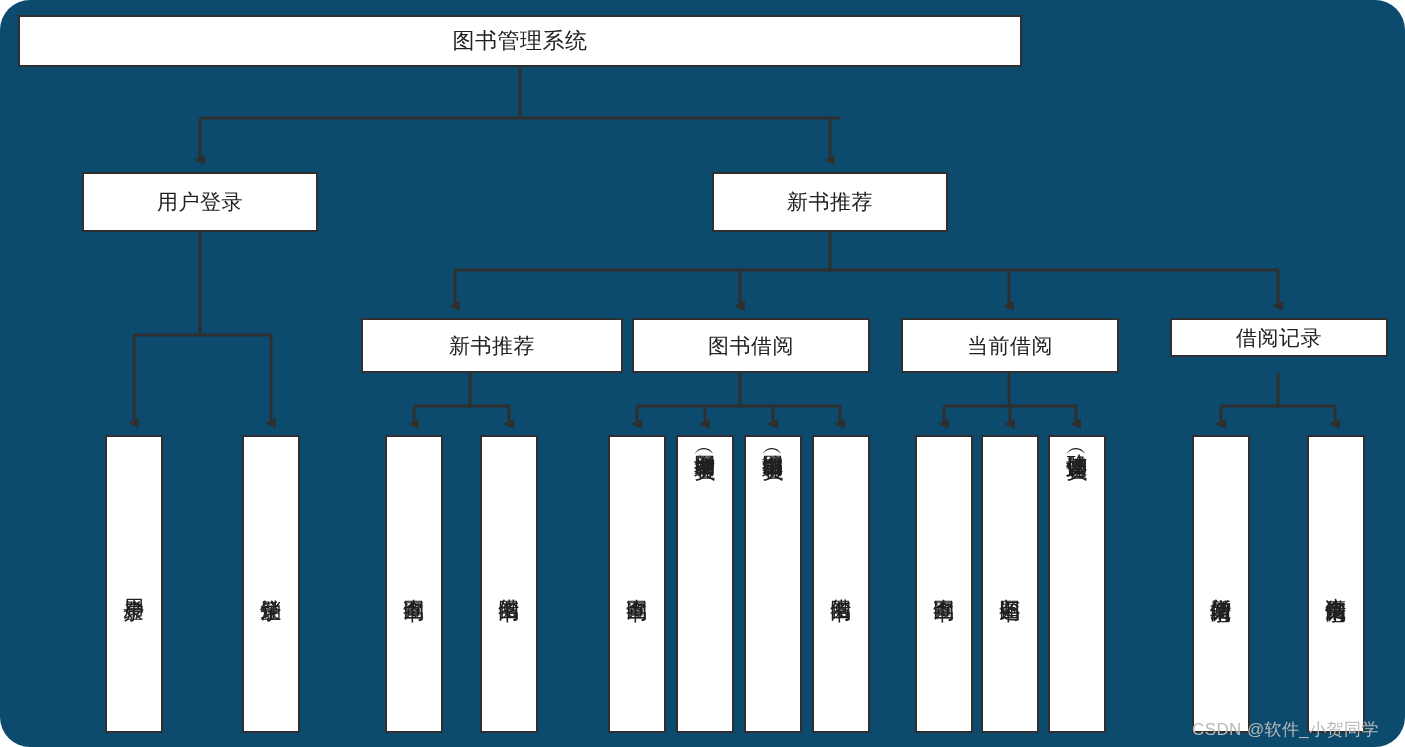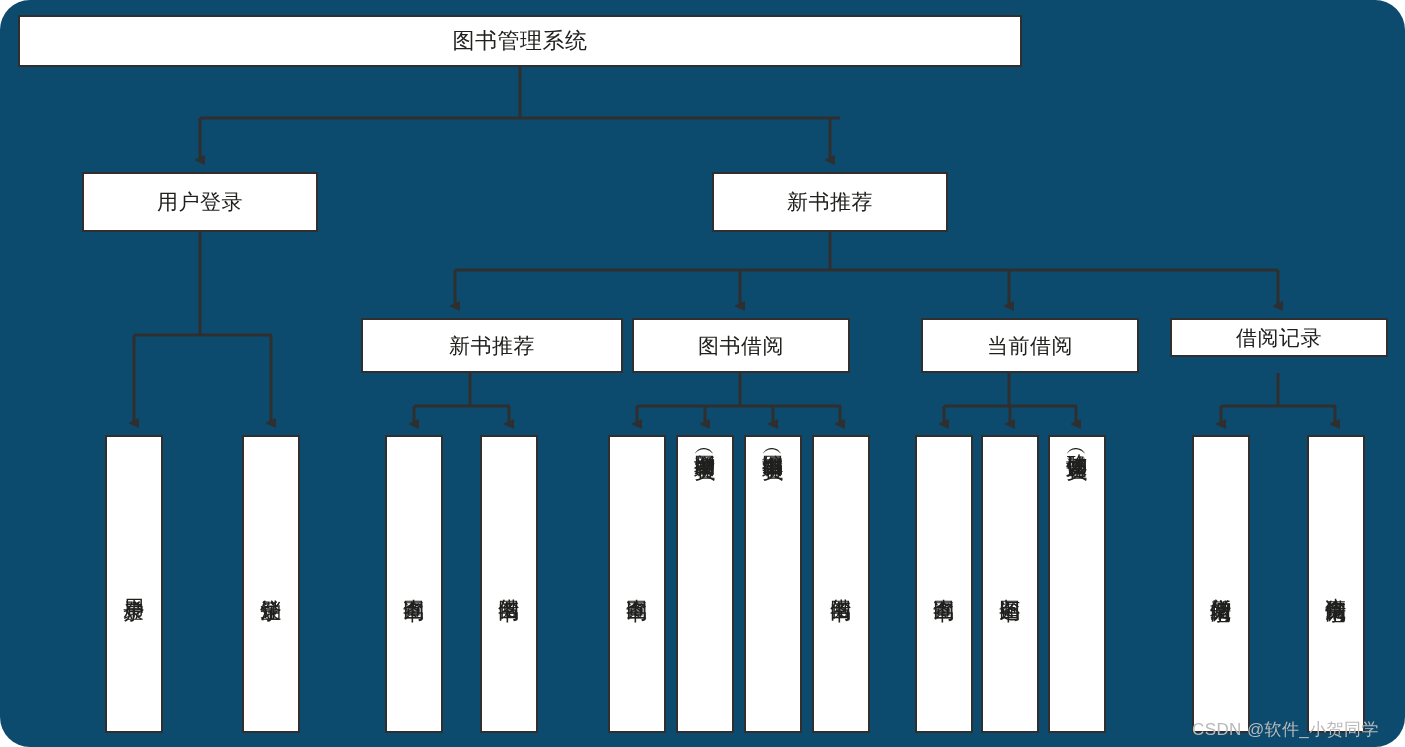--- a/index.html
+++ b/index.html
@@ -129,24 +129,24 @@
   <div class="node-box" style="left:82px; top:172px; width:236px; height:60px;">
     <span class="node-h">用户登录</span>
   </div>
   <div class="node-box" style="left:712px; top:172px; width:236px; height:60px;">
     <span class="node-h">新书推荐</span>
   </div>
 
   <div class="node-box" style="left:361px; top:318px; width:262px; height:55px;">
     <span class="node-h">新书推荐</span>
   </div>
-  <div class="node-box" style="left:632px; top:318px; width:218px; height:55px;">
+  <div class="node-box" style="left:632px; top:318px; width:238px; height:55px;">
     <span class="node-h">图书借阅</span>
   </div>
-  <div class="node-box" style="left:901px; top:318px; width:218px; height:55px;margin-left:20px;">
+  <div class="node-box" style="left:901px; top:318px; width:218px; height:55px;">
     <span class="node-h">当前借阅</span>
   </div>
   <div class="node-box" style="left:1170px; top:318px; width:218px; height:39px;">
     <span class="node-h">借阅记录</span>
   </div>
 
   <div class="node-box node-v center-text" style="left:105px; top:435px; width:58px; height:298px;">
     <span class="vtext">用户登录</span>
   </div>
   <div class="node-box node-v center-text" style="left:242px; top:435px; width:58px; height:298px;">

